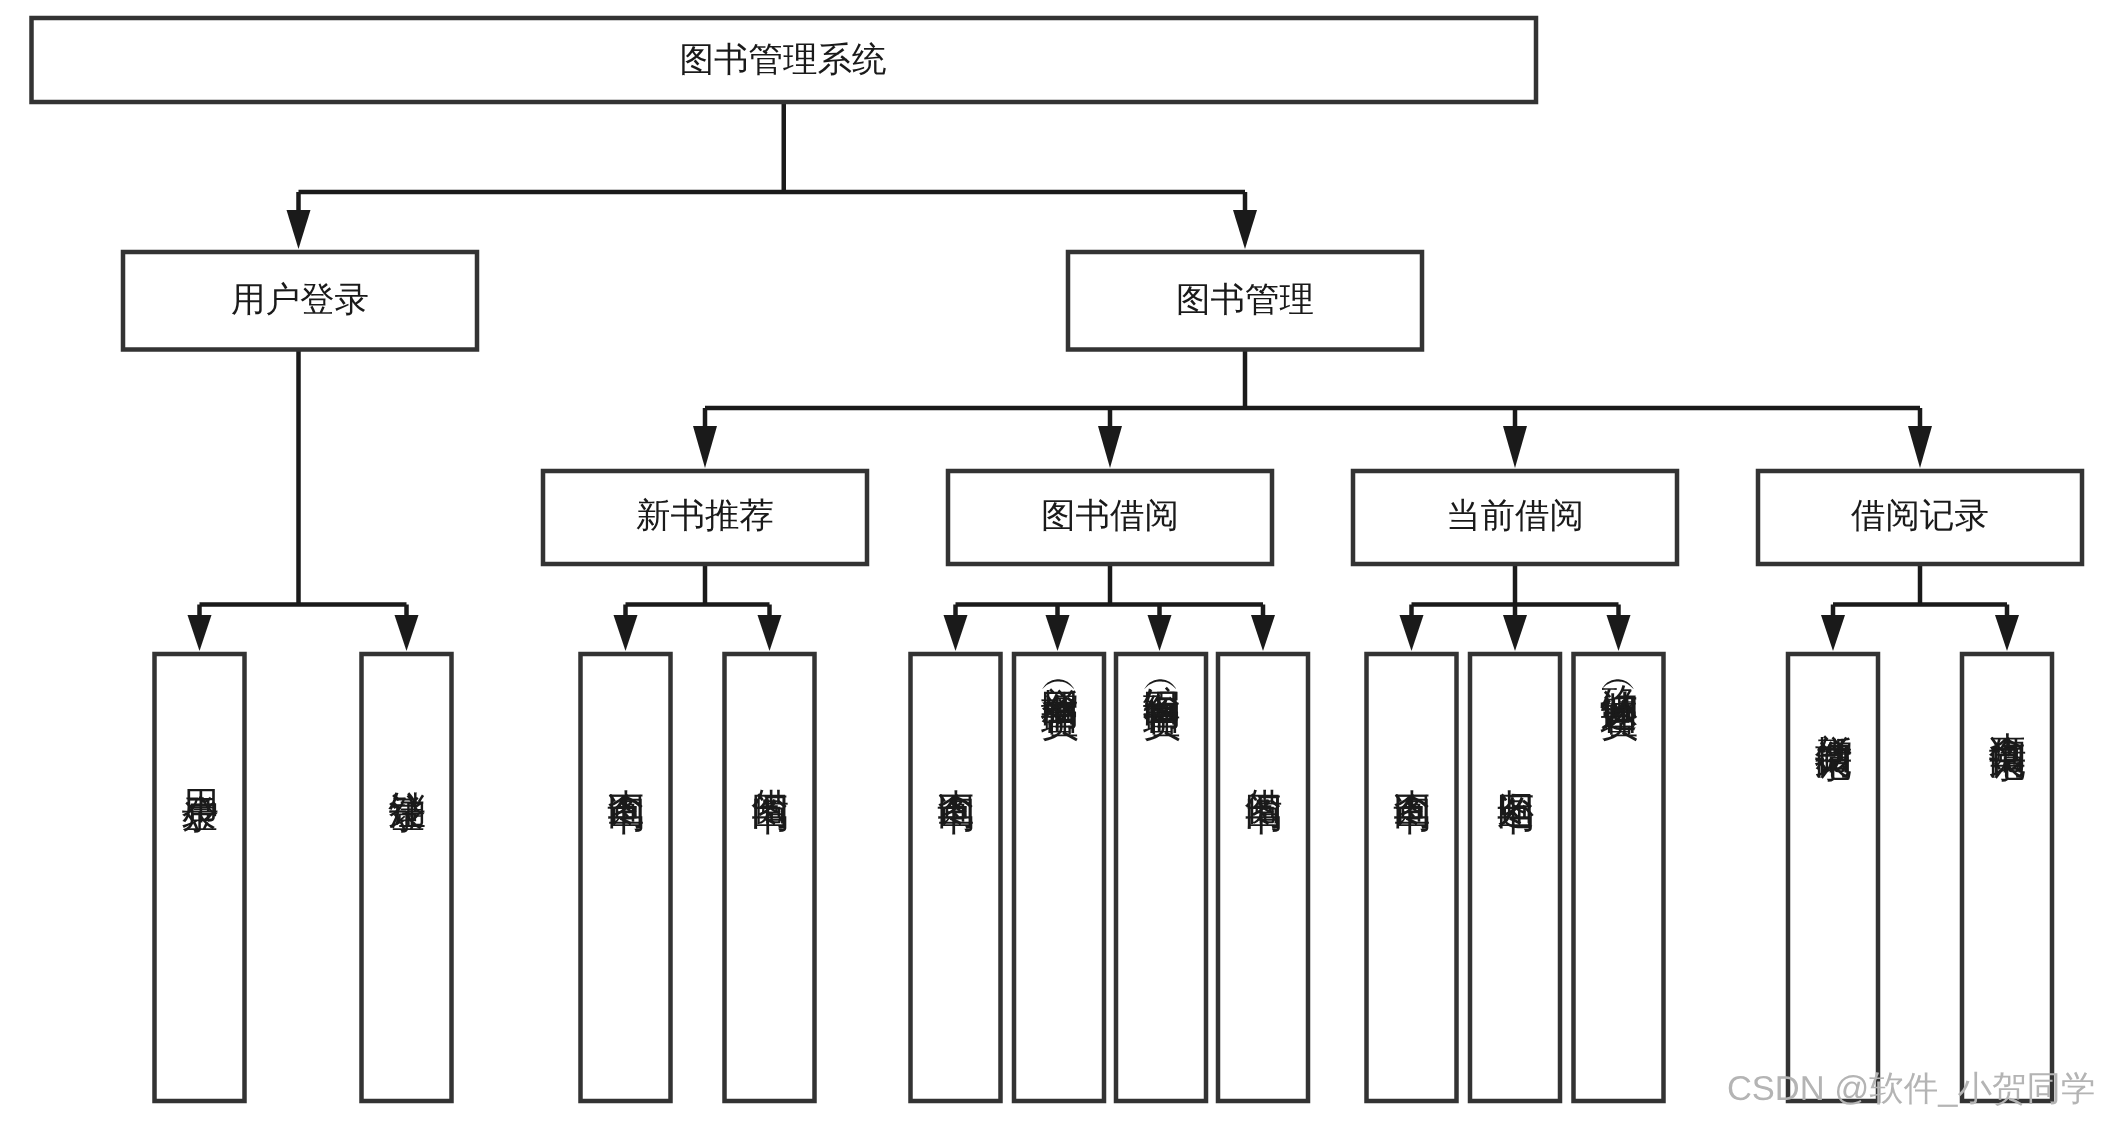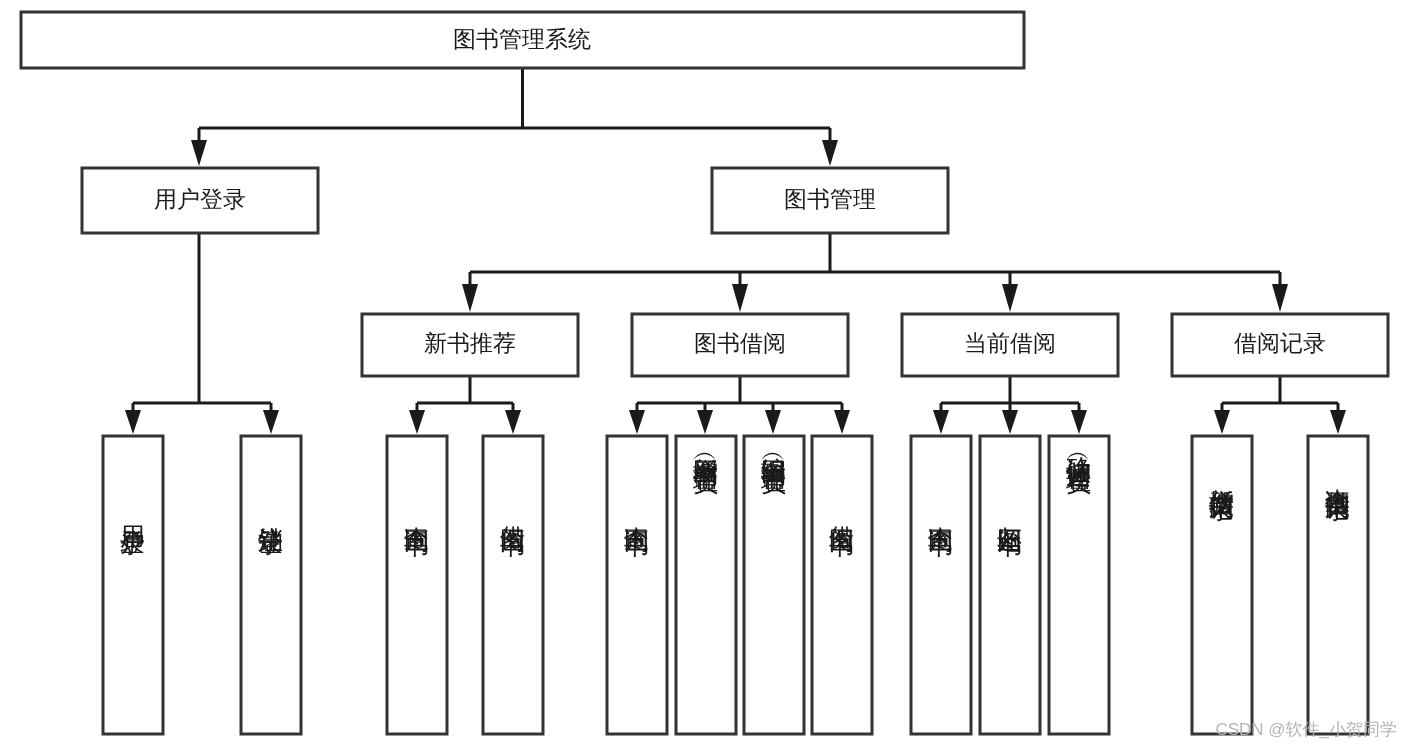--- a/index.html
+++ b/index.html
@@ -56,21 +56,21 @@
     writing-mode: vertical-rl;
     text-orientation: upright;
     text-anchor: middle;
     letter-spacing: 2px;
   }
   .watermark-text {
     position: absolute;
     right: 8px;
     bottom: 6px;
     font-family: "Liberation Sans", "DejaVu Sans", sans-serif;
-    font-size: 17px;
+    font-size: 23px;
     color: #b4b4b4;
     white-space: nowrap;
     user-select: none;
     pointer-events: none;
   }
 </style>
 </head>
 <body>
 
 <div id="diagram-root">

